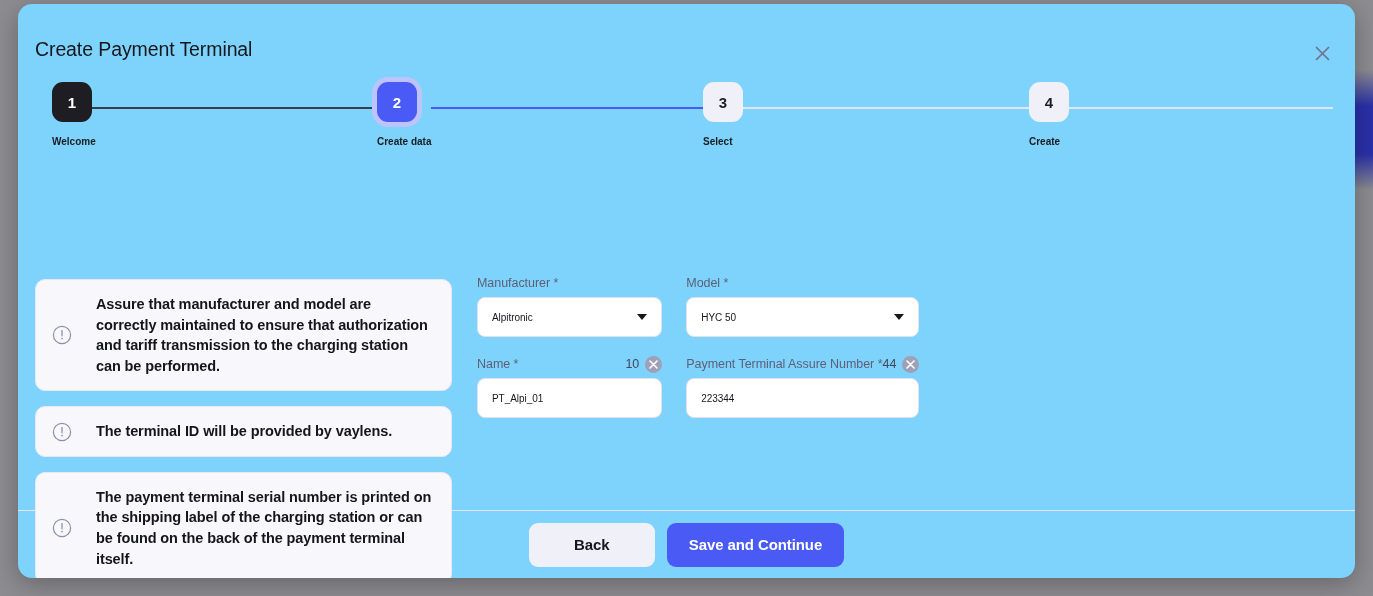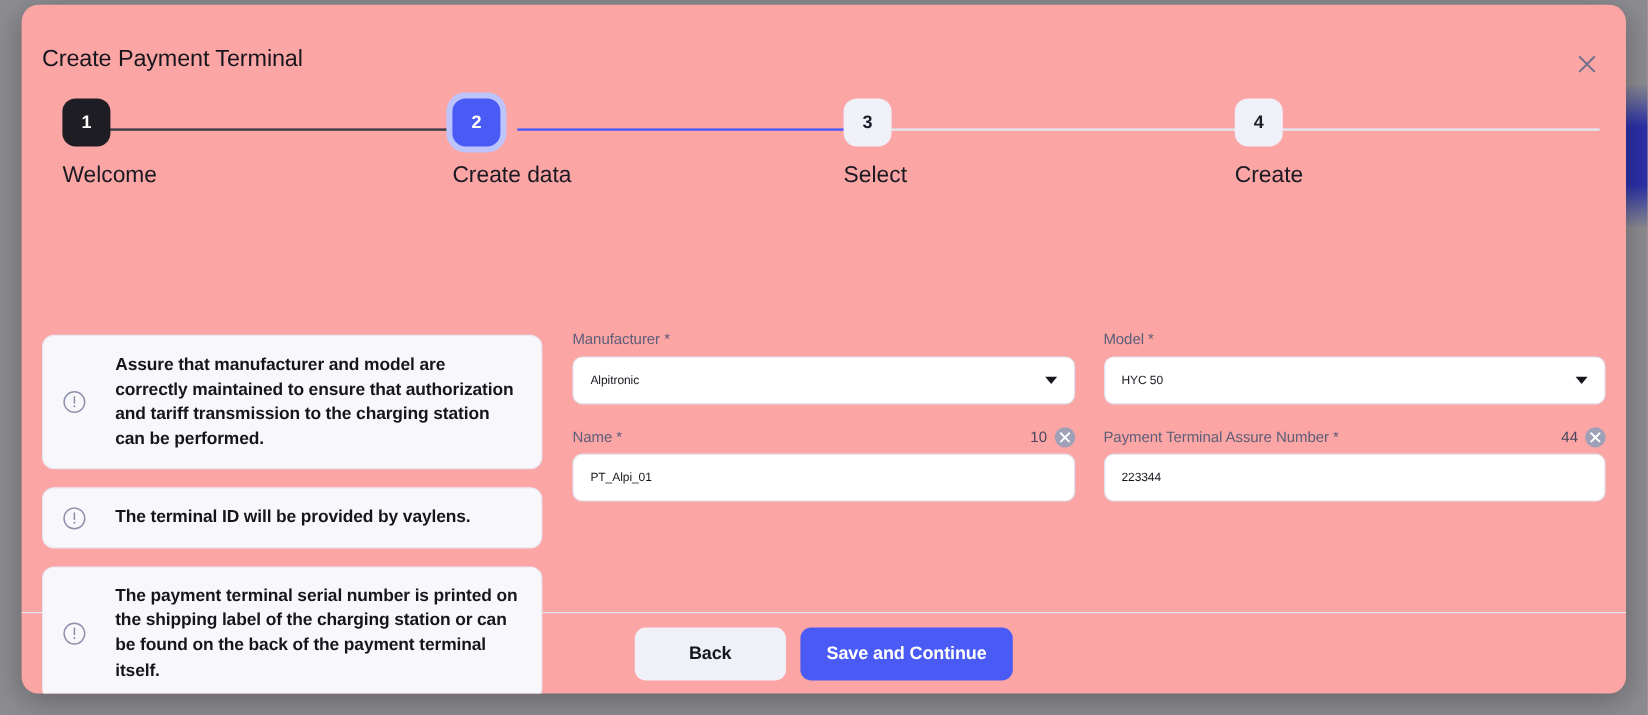--- a/index.html
+++ b/index.html
@@ -31,21 +31,21 @@
     background: linear-gradient(180deg, rgba(40,45,160,0) 0%, #2a30a8 30%, #2a30a8 70%, rgba(40,45,160,0) 100%);
   }
 
   
   .modal {
     position: absolute;
     left: 18px;
     top: 4px;
     width: 1337px;
     height: 574px;
-    background: #fca5a5;
+    background: #7dd3fc;
     border-radius: 14px;
     box-shadow: 0 6px 26px rgba(0,0,0,0.28);
     display: flex;
     flex-direction: column;
     overflow: hidden;
   }
 
   
   .modal-header {
     position: relative;
@@ -118,22 +118,22 @@
     font-size: 15px;
     font-weight: 700;
     position: relative;
     z-index: 2;
   }
   .step-badge.done    { background: #1d1d23; color: #ffffff; }
   .step-badge.active  { background: #4a5bf5; color: #ffffff; box-shadow: 0 0 0 5px #bcc4fb; }
   .step-badge.pending { background: #eff0f8; color: #1d1d28; }
   .step-label {
     margin-top: 14px;
-    font-size: 19px;
-    font-weight: 400;
+    font-size: 10px;
+    font-weight: 700;
     color: #1a1a22;
     white-space: nowrap;
   }
   .step-1 { left: 17px; }
   .step-2 { left: 342px; }
   .step-3 { left: 668px; }
   .step-4 { left: 994px; }
 
   
   .modal-body {
@@ -169,21 +169,21 @@
     letter-spacing: -0.1px;
   }
 
   
   .form-grid {
     position: absolute;
     left: 459px;
     right: 17px;
     top: 110px;
     display: grid;
-    grid-template-columns: 1fr 1fr;
+    grid-template-columns: 1fr 1fr 1fr 1fr;
     column-gap: 24px;
     row-gap: 18px;
   }
   .field { position: relative; }
   .field-head {
     display: flex;
     align-items: center;
     justify-content: space-between;
     height: 18px;
     margin-bottom: 5px;

